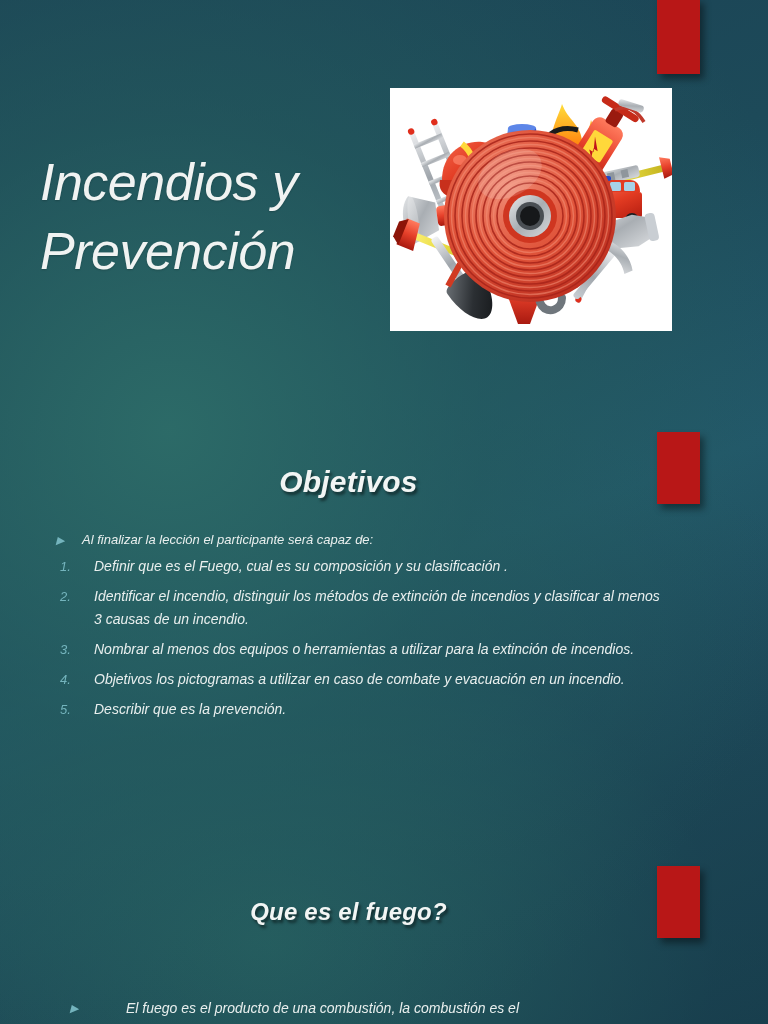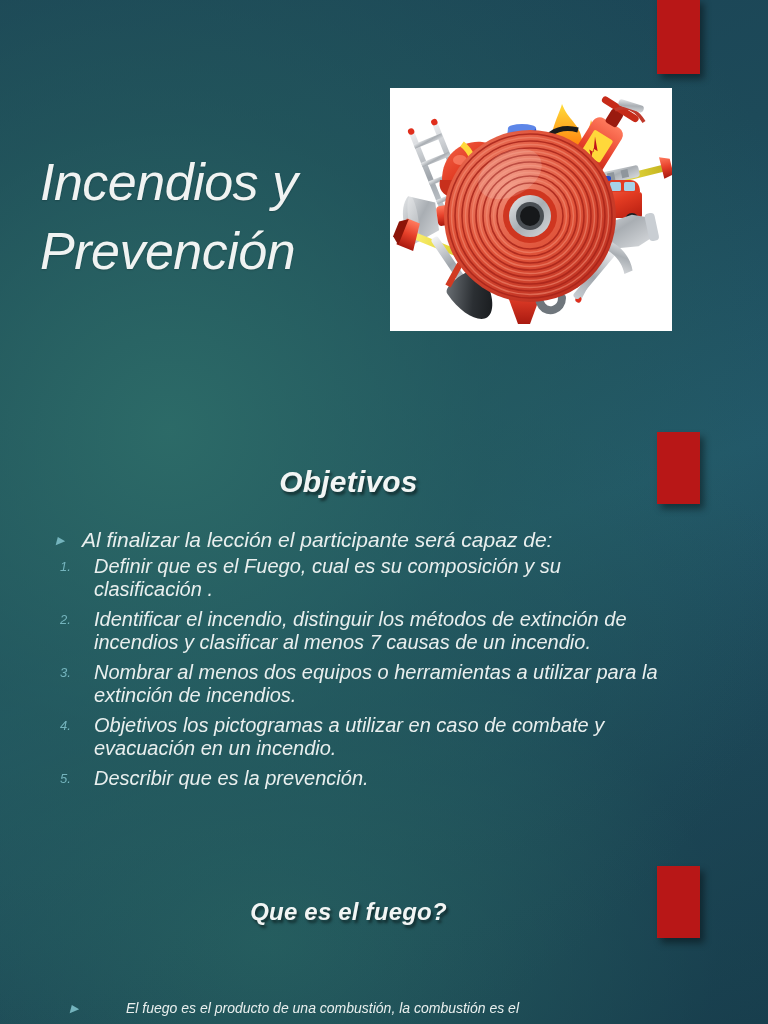--- a/index.html
+++ b/index.html
@@ -74,25 +74,25 @@
     flex:0 0 auto;
     color:#74b4bd;
     font-size:14px;
     line-height:23px;
     text-align:left;
   }
   .obj-row.lead .marker { width:26px; font-size:11px; padding-top:1px; }
   .obj-row.num  .marker { width:38px; font-size:13px; padding-left:4px; }
   .obj-row .txt {
     color:#e9efee;
-    font-size:20px;
+    font-size:14px;
     line-height:23px;
     font-weight:300;
   }
-  .obj-row.lead .txt { font-size:21px; }
+  .obj-row.lead .txt { font-size:13px; }
   .obj-row.num { margin-bottom:7px; }
 
   
   .fuego-body {
     position:absolute;
     left:70px; top:996px;
     width:600px;
     display:flex;
     align-items:flex-start;
   }
@@ -351,21 +351,21 @@
       <span class="txt">Al finalizar la lección el participante será capaz de:</span>
     </div>
 
     <div class="obj-row num">
       <span class="marker">1.</span>
       <span class="txt">Definir que es el Fuego, cual es su composición y su clasificación .</span>
     </div>
 
     <div class="obj-row num">
       <span class="marker">2.</span>
-      <span class="txt">Identificar el incendio, distinguir los métodos de extinción de incendios y clasificar al menos 7 causas de un incendio.</span>
+      <span class="txt">Identificar el incendio, distinguir los métodos de extinción de incendios y clasificar al menos 3 causas de un incendio.</span>
     </div>
 
     <div class="obj-row num">
       <span class="marker">3.</span>
       <span class="txt">Nombrar al menos dos equipos o herramientas a utilizar para la extinción de incendios.</span>
     </div>
 
     <div class="obj-row num">
       <span class="marker">4.</span>
       <span class="txt">Objetivos los pictogramas a utilizar en caso de combate y evacuación en un incendio.</span>

